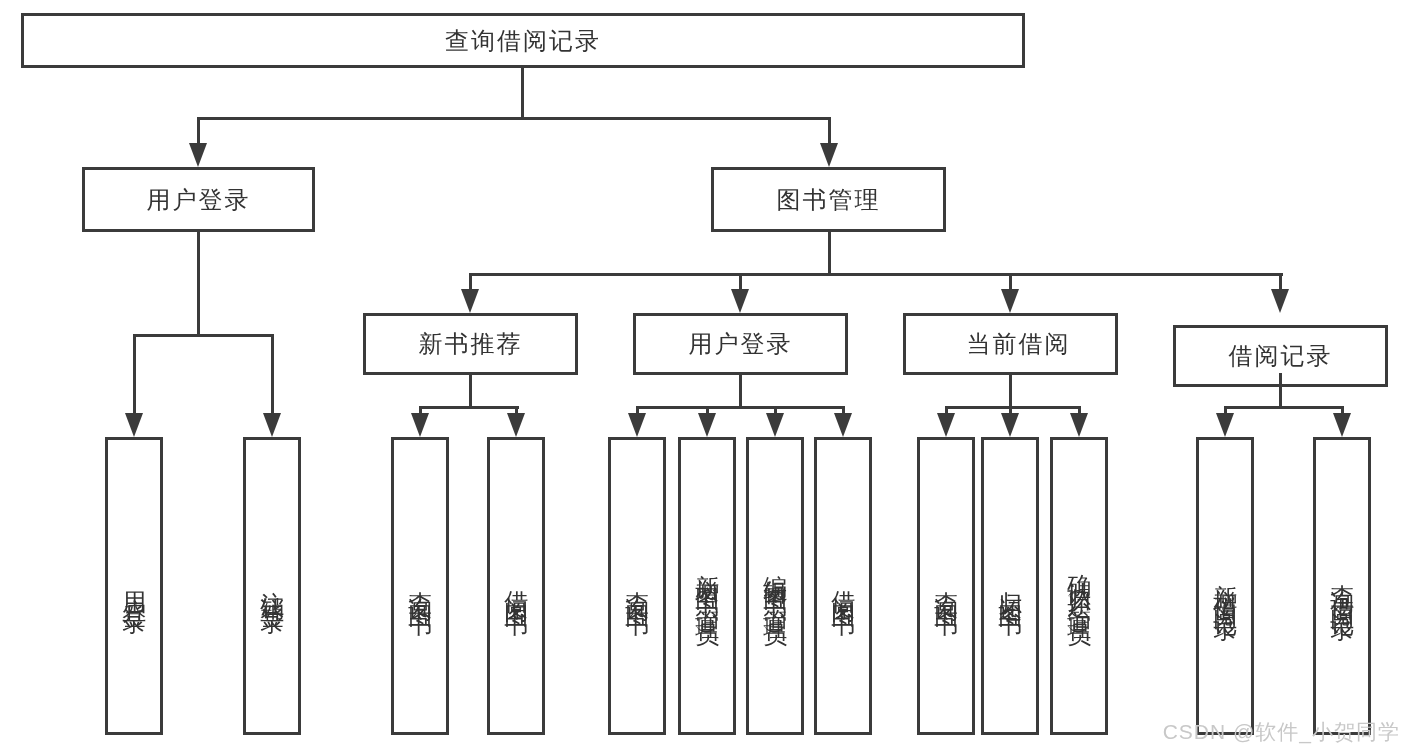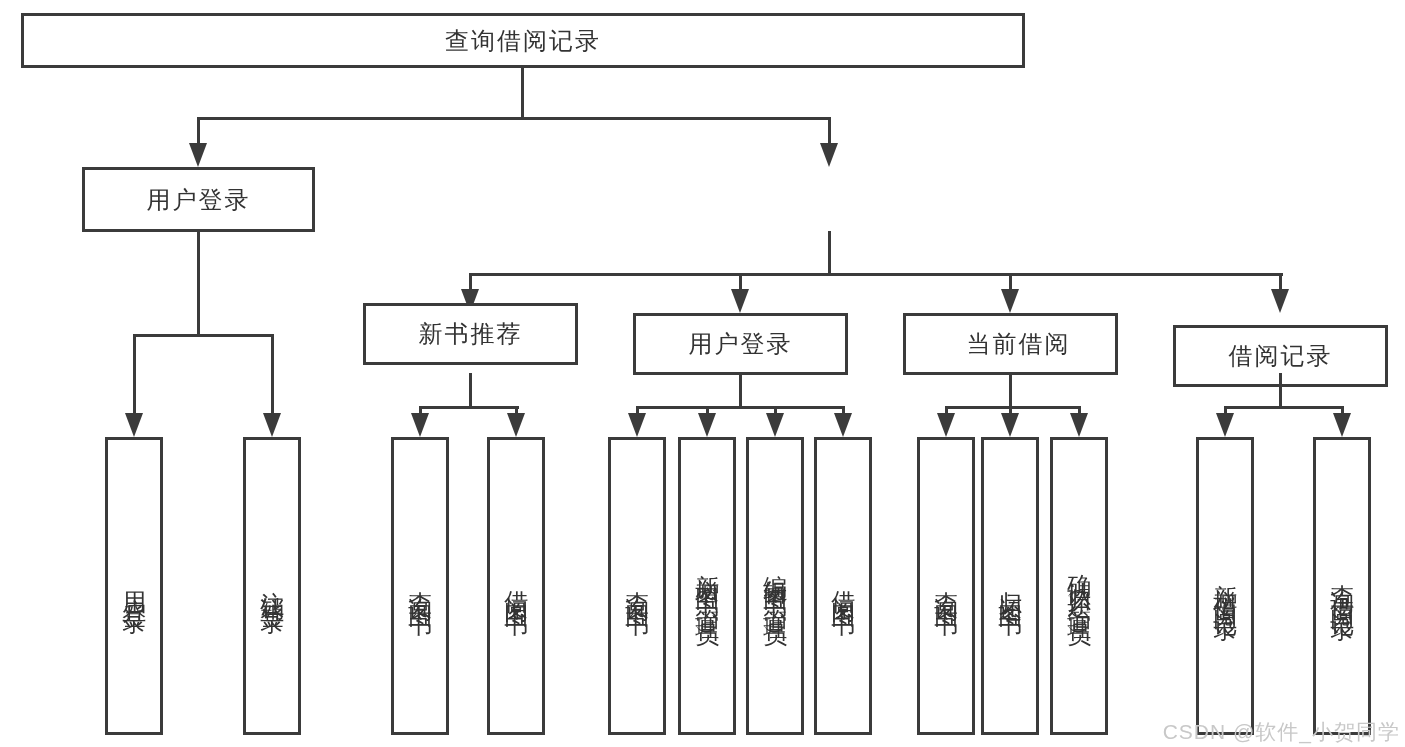--- a/index.html
+++ b/index.html
@@ -65,40 +65,43 @@
   <div class="vline" style="left:521px;top:67px;height:51px;"></div>
   <div class="hline" style="left:197px;top:117px;width:634px;"></div>
   <div class="vline" style="left:197px;top:117px;height:30px;"></div>
   <div class="arrow" style="left:189px;top:143px;"></div>
   <div class="vline" style="left:828px;top:117px;height:30px;"></div>
   <div class="arrow" style="left:820px;top:143px;"></div>
 
   <div class="box" style="left:82px;top:167px;width:233px;height:65px;">
     <span class="hlabel">用户登录</span>
   </div>
+  <div class="box" style="left:711px;top:167px;width:235px;height:65px;">
+    <span class="hlabel">图书管理</span>
+  </div>
 
   <div class="vline" style="left:197px;top:231px;height:106px;"></div>
   <div class="hline" style="left:133px;top:334px;width:141px;"></div>
   <div class="vline" style="left:133px;top:334px;height:83px;"></div>
   <div class="arrow" style="left:125px;top:413px;"></div>
   <div class="vline" style="left:271px;top:334px;height:83px;"></div>
   <div class="arrow" style="left:263px;top:413px;"></div>
 
   <div class="vline" style="left:828px;top:231px;height:45px;"></div>
   <div class="hline" style="left:469px;top:273px;width:814px;"></div>
   <div class="vline" style="left:469px;top:273px;height:22px;"></div>
   <div class="arrow" style="left:461px;top:289px;"></div>
   <div class="vline" style="left:739px;top:273px;height:22px;"></div>
   <div class="arrow" style="left:731px;top:289px;"></div>
   <div class="vline" style="left:1009px;top:273px;height:22px;"></div>
   <div class="arrow" style="left:1001px;top:289px;"></div>
   <div class="vline" style="left:1279px;top:273px;height:22px;"></div>
   <div class="arrow" style="left:1271px;top:289px;"></div>
 
-  <div class="box" style="left:363px;top:303px;width:215px;height:62px;">
+  <div class="box" style="left:363px;top:313px;width:215px;height:62px;">
     <span class="hlabel">新书推荐</span>
   </div>
   <div class="box" style="left:633px;top:313px;width:215px;height:62px;">
     <span class="hlabel">用户登录</span>
   </div>
   <div class="box" style="left:903px;top:313px;width:215px;height:62px;padding-left:16px;">
     <span class="hlabel">当前借阅</span>
   </div>
   <div class="box" style="left:1173px;top:325px;width:215px;height:62px;">
     <span class="hlabel">借阅记录</span>

